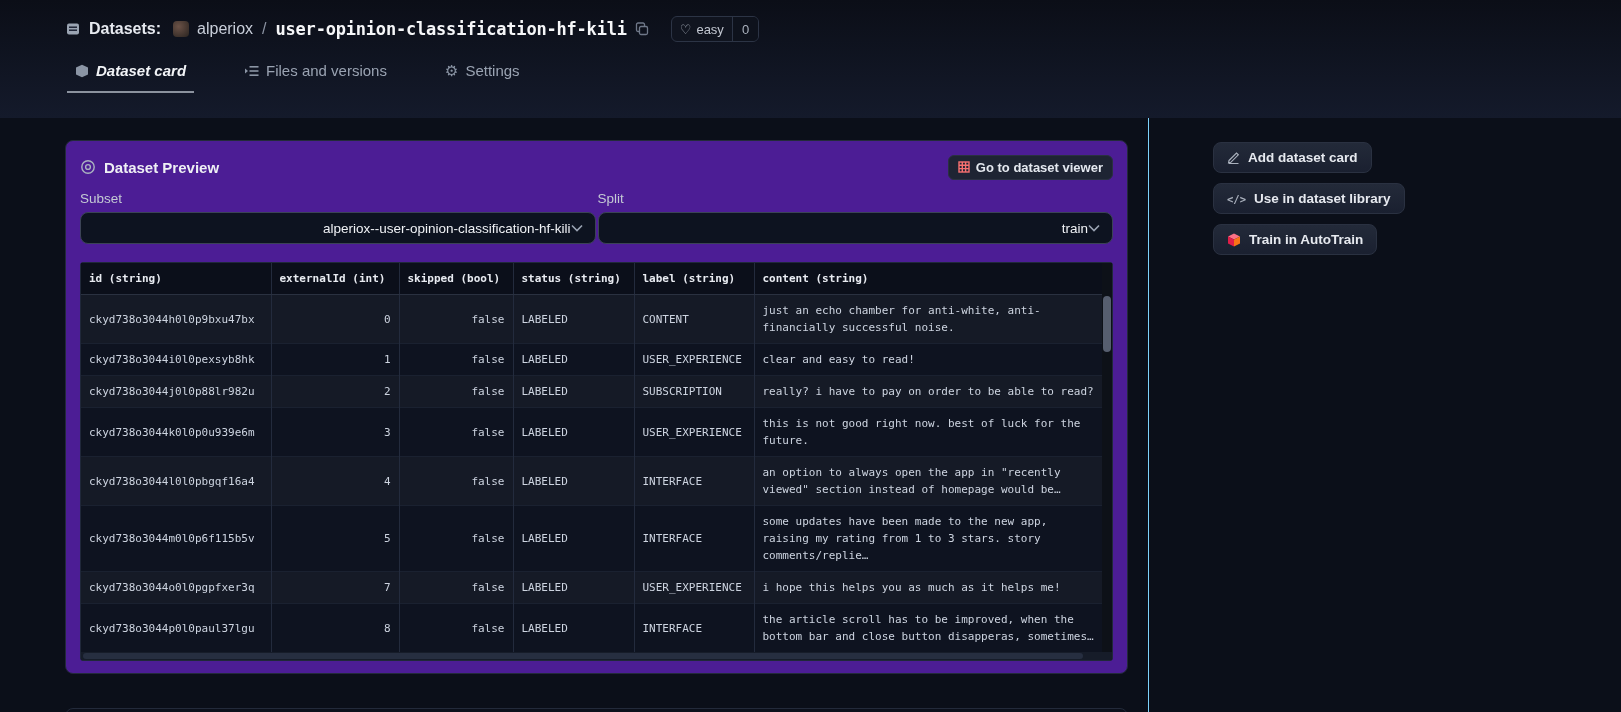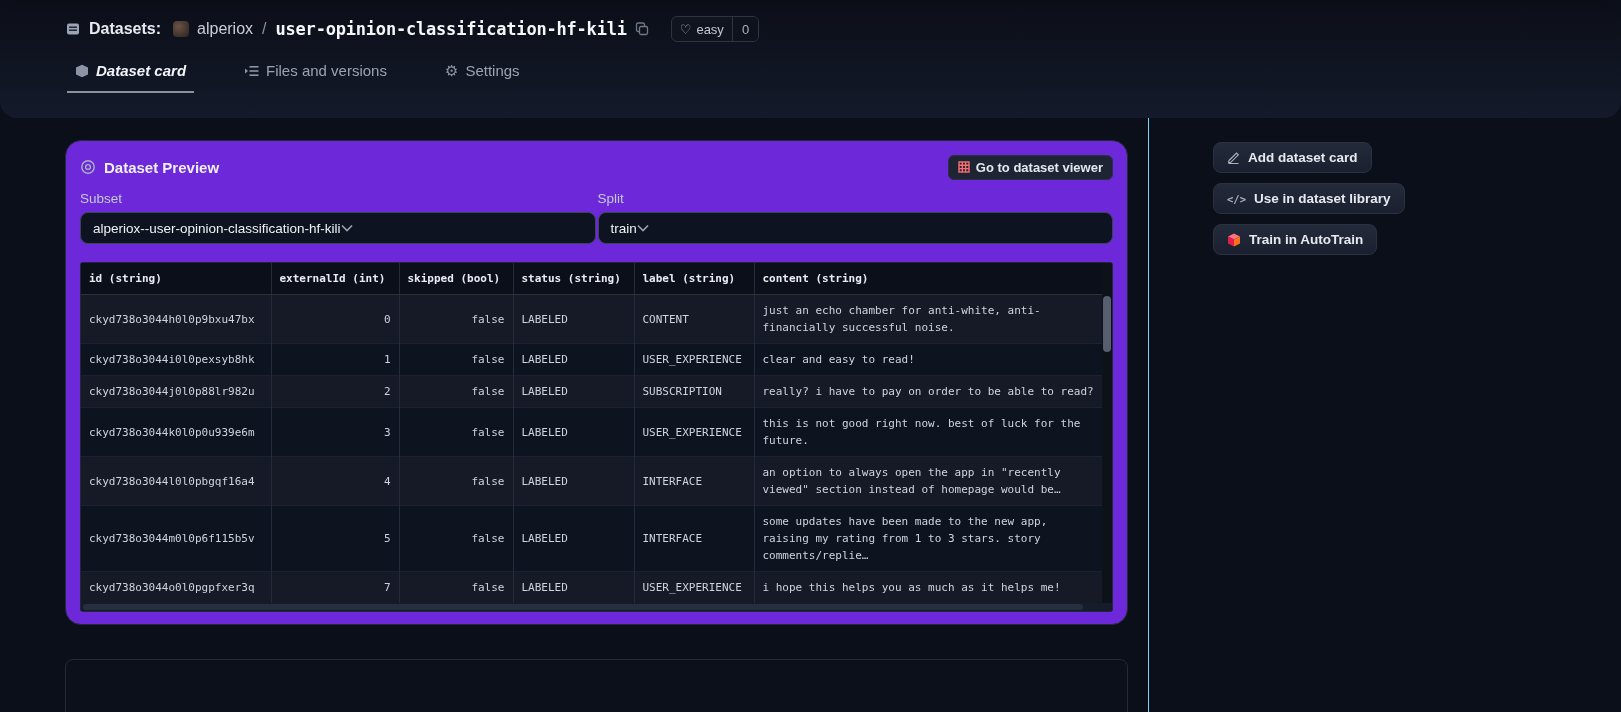--- a/index.html
+++ b/index.html
@@ -9,21 +9,20 @@
     font-family:"Liberation Sans","DejaVu Sans",sans-serif;
     color:#e2e6ed;
   }
   .mono { font-family:"DejaVu Sans Mono",monospace; }
 
   
   .banner {
     height:118px;
     background:linear-gradient(180deg,#0b0e17 0%,#141a2b 100%);
     padding:0 0 0 65px;
-    border-radius:17px;
   }
   .title-row { display:flex; align-items:center; gap:8px; padding-top:16px; height:42px; }
   .ds-label { font-size:16px; font-weight:bold; color:#e7eaf0; margin-right:4px; }
   .avatar {
     width:16px; height:16px; border-radius:4px;
     background:radial-gradient(circle at 35% 35%,#6b5247,#2a2420);
     flex:0 0 auto;
   }
   .owner { font-size:16px; color:#c9cfda; }
   .slash { font-size:16px; color:#8b93a2; margin:0 1px; }
@@ -44,36 +43,36 @@
   .tab .ticon { color:#8b95a5; display:flex; }
   .gear-glyph { font-size:15px; line-height:1; color:#8b95a5; }
 
   
   .page { display:flex; height:594px; }
   .main-col { width:1148px; padding:22px 20px 0 65px; }
   .sidebar { flex:1; border-left:1px solid #7dd3fc; padding:24px 24px 0 64px; }
 
   
   .card {
-    border:1px solid #232a3a; border-radius:16px; background:#6d28d9;
+    border:1px solid #232a3a; border-radius:8px; background:#4c1d95;
     padding:14px 14px 12px 14px;
   }
   .card-head { display:flex; align-items:center; justify-content:space-between; height:24px; }
   .card-title { display:flex; align-items:center; gap:8px; font-size:15px; font-weight:bold; color:#eef0f4; }
   .eye-ic { color:#aab2c0; display:flex; }
   .viewer-btn {
     display:flex; align-items:center; gap:6px; background:#1e2433; border:1px solid #2a3141;
     border-radius:6px; padding:4px 9px; font-size:13px; font-weight:bold; color:#e4e8ef; cursor:pointer;
   }
   .controls { display:flex; gap:2px; margin-top:12px; }
   .control { flex:1; }
   .ctl-label { font-size:13.5px; color:#c4cad4; margin-bottom:6px; }
   .select {
     height:32px; border:1px solid #3b4356; border-radius:8px; background:#0d1320;
-    display:flex; align-items:center; justify-content:flex-start;
+    display:flex; align-items:center; justify-content:flex-end;
     padding:0 12px; font-size:13.5px; color:#f0f2f6; cursor:pointer;
   }
   .chev { color:#9aa3b2; display:flex; }
 
   
   .table-wrap { position:relative; margin-top:18px; border:1px solid #20283a; border-radius:3px; background:#0b0f1a; }
   table { border-collapse:collapse; table-layout:fixed; width:calc(100% - 10px); font-size:11px; line-height:17px; }
   th, td { border-right:1px solid #232b3d; padding:7px 8px; vertical-align:middle; overflow:hidden; }
   th:last-child, td:last-child { border-right:none; }
   th { text-align:left; font-weight:bold; color:#e8ebf1; background:#0b0f1a; border-bottom:1px solid #2a3140; white-space:nowrap; }
@@ -278,20 +277,28 @@
                 <td class="mono">some updates have been made to the new app, raising my rating from 1 to 3 stars. story comments/replie…</td>
               </tr>
               <tr class="r-odd">
                 <td class="mono">ckyd738o3044o0l0pgpfxer3q</td>
                 <td class="mono num">7</td>
                 <td class="mono num">false</td>
                 <td class="mono">LABELED</td>
                 <td class="mono">USER_EXPERIENCE</td>
                 <td class="mono">i hope this helps you as much as it helps me!</td>
               </tr>
+              <tr class="r-even">
+                <td class="mono">ckyd738o3044p0l0paul37lgu</td>
+                <td class="mono num">8</td>
+                <td class="mono num">false</td>
+                <td class="mono">LABELED</td>
+                <td class="mono">INTERFACE</td>
+                <td class="mono">the article scroll has to be improved, when the bottom bar and close button disapperas, sometimes…</td>
+              </tr>
             </tbody>
         </table>
         <div class="vscroll">
             <div class="vthumb"></div>
           </div>
         <div class="hscroll">
             <div class="hthumb"></div>
           </div>
       </div>
     </div>

